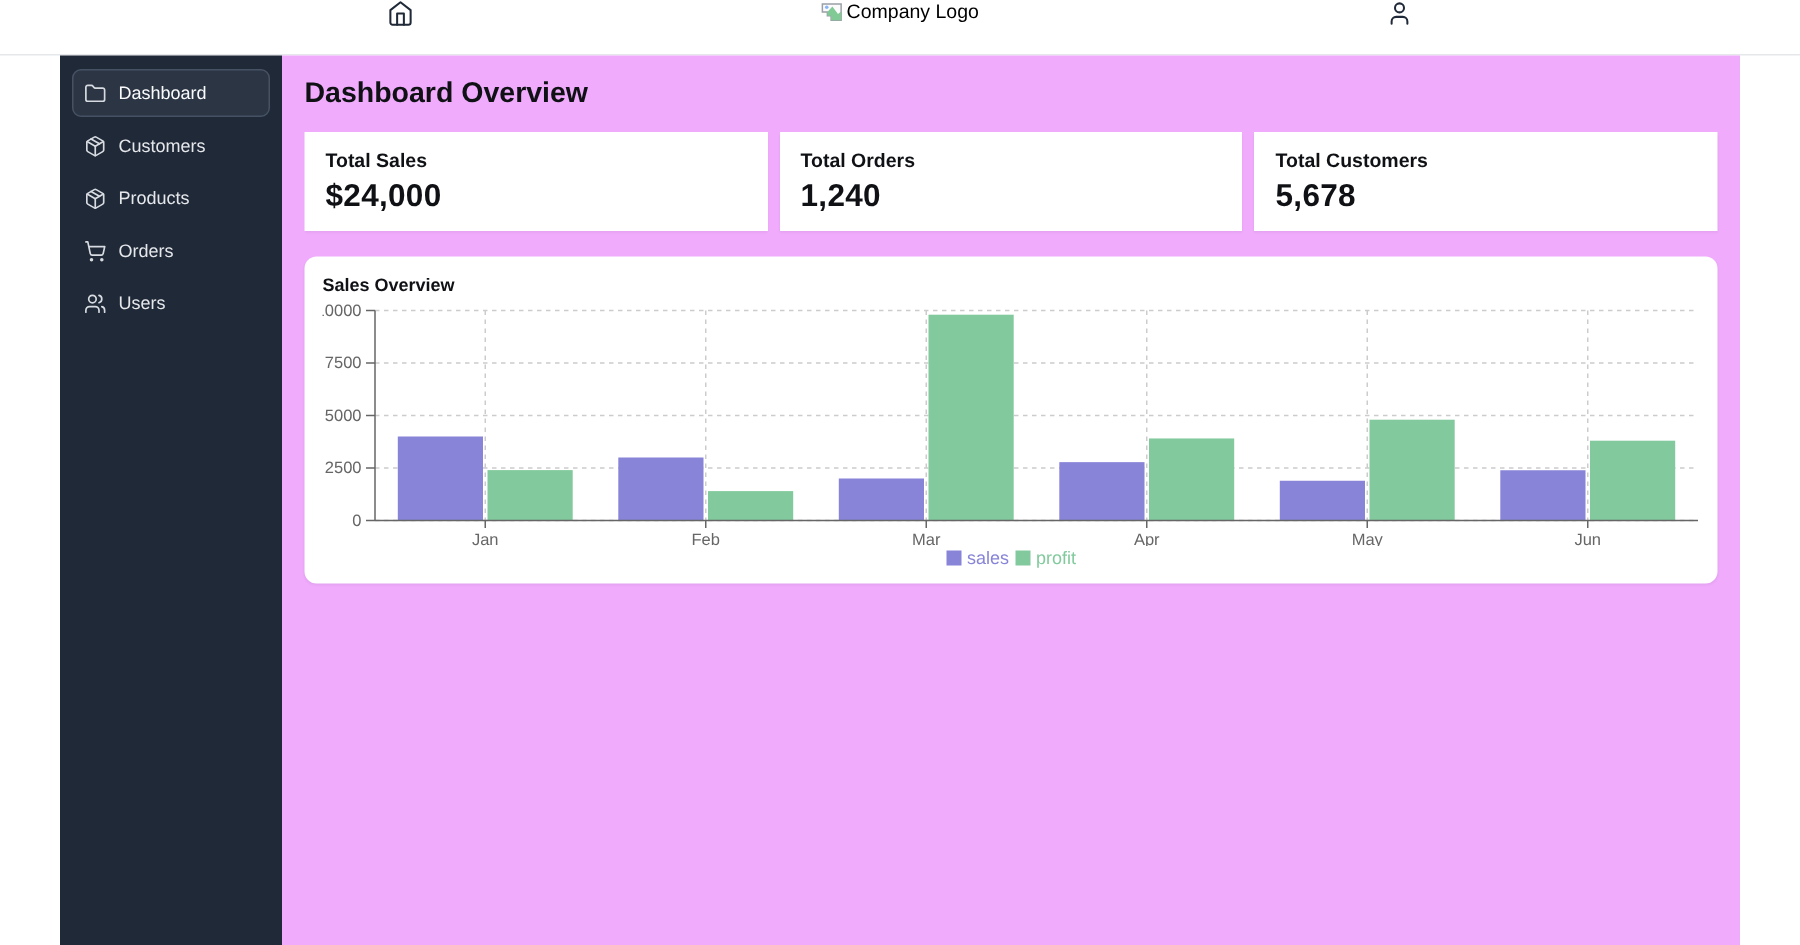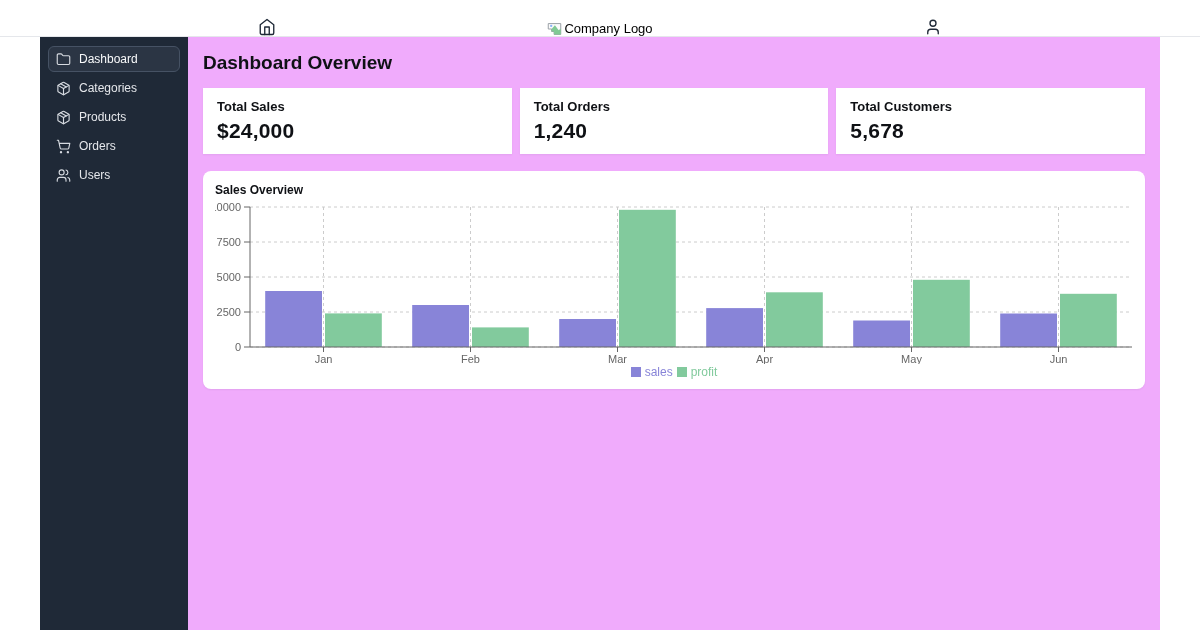--- a/index.html
+++ b/index.html
@@ -7,42 +7,42 @@
   body {
     font-family: "Liberation Sans", "DejaVu Sans", sans-serif;
     background: #ffffff;
     color: #0f1115;
   }
 
   
   .header {
     height: 37px;
     display: flex;
-    align-items: flex-end;
+    align-items: flex-start;
     padding: 0 100px;
     background: #ffffff;
     border-bottom: 1px solid #e5e7eb;
   }
   .header-col { flex: 1; display: flex; align-items: center; justify-content: center; }
   .icon-btn { display: inline-flex; align-items: center; justify-content: center; color: #1f2937; cursor: pointer; }
   .logo-wrap { display: inline-flex; align-items: center; gap: 2px; font-size: 13px; color: #000; }
 
   
   .app { display: flex; margin: 0 40px; height: 593px; }
 
   
   .sidebar {
     width: 148px;
     background: #1f2937;
     padding: 9px 8px;
     flex-shrink: 0;
   }
   .nav-item {
     display: flex; align-items: center; gap: 8px;
-    height: 26px; padding: 0 7px; margin-bottom: 3px;
+    height: 32px; padding: 0 7px; margin-bottom: 3px;
     border-radius: 6px; border: 1px solid transparent;
     color: #e5e7eb; font-size: 12px; cursor: pointer;
   }
   .nav-item.active { background: #2b3544; border-color: #465264; color: #f9fafb; }
   .nav-icon { display: inline-flex; color: #d7dbe1; }
 
   
   .main { flex: 1; background: #f0abfc; padding: 15px; }
   .page-title { font-size: 19px; font-weight: 700; color: #0f1115; margin-bottom: 14px; }
 
@@ -110,21 +110,21 @@
     </div>
     <div class="nav-item">
       <span class="nav-icon">
         <svg width="15" height="15" viewBox="0 0 24 24" fill="none" stroke="currentColor" stroke-width="1.8" stroke-linecap="round" stroke-linejoin="round">
           <path d="m7.5 4.27 9 5.15"></path>
             <path d="M21 8a2 2 0 0 0-1-1.73l-7-4a2 2 0 0 0-2 0l-7 4A2 2 0 0 0 3 8v8a2 2 0 0 0 1 1.73l7 4a2 2 0 0 0 2 0l7-4A2 2 0 0 0 21 16Z"></path>
             <path d="m3.3 7 8.7 5 8.7-5"></path>
             <path d="M12 22V12"></path>
         </svg>
       </span>
-      <span>Categories</span>
+      <span>Customers</span>
     </div>
     <div class="nav-item">
       <span class="nav-icon">
         <svg width="15" height="15" viewBox="0 0 24 24" fill="none" stroke="currentColor" stroke-width="1.8" stroke-linecap="round" stroke-linejoin="round">
           <path d="m7.5 4.27 9 5.15"></path>
             <path d="M21 8a2 2 0 0 0-1-1.73l-7-4a2 2 0 0 0-2 0l-7 4A2 2 0 0 0 3 8v8a2 2 0 0 0 1 1.73l7 4a2 2 0 0 0 2 0l7-4A2 2 0 0 0 21 16Z"></path>
             <path d="m3.3 7 8.7 5 8.7-5"></path>
             <path d="M12 22V12"></path>
         </svg>
       </span>

